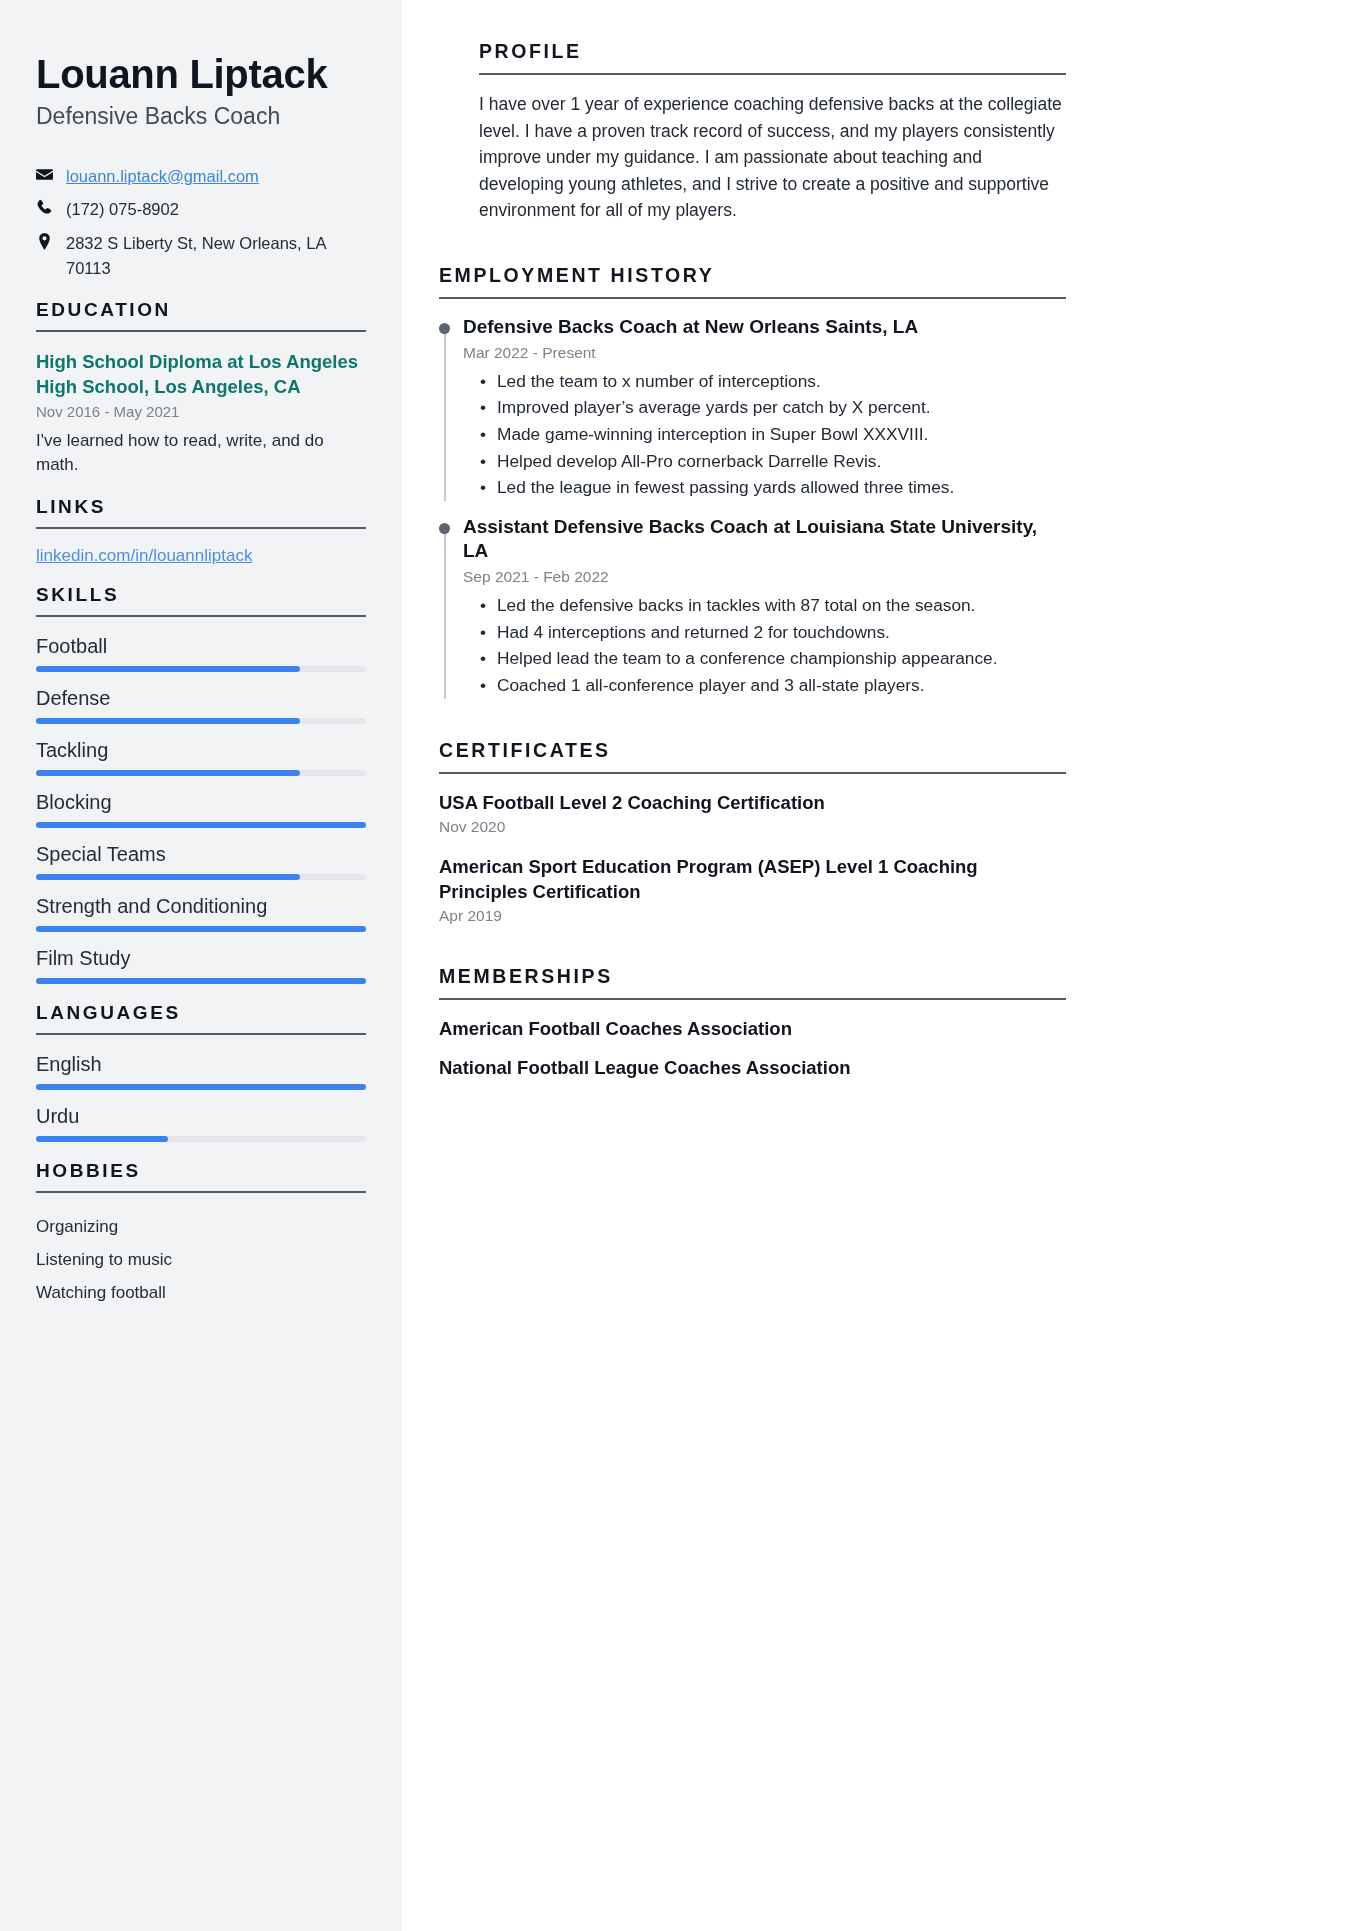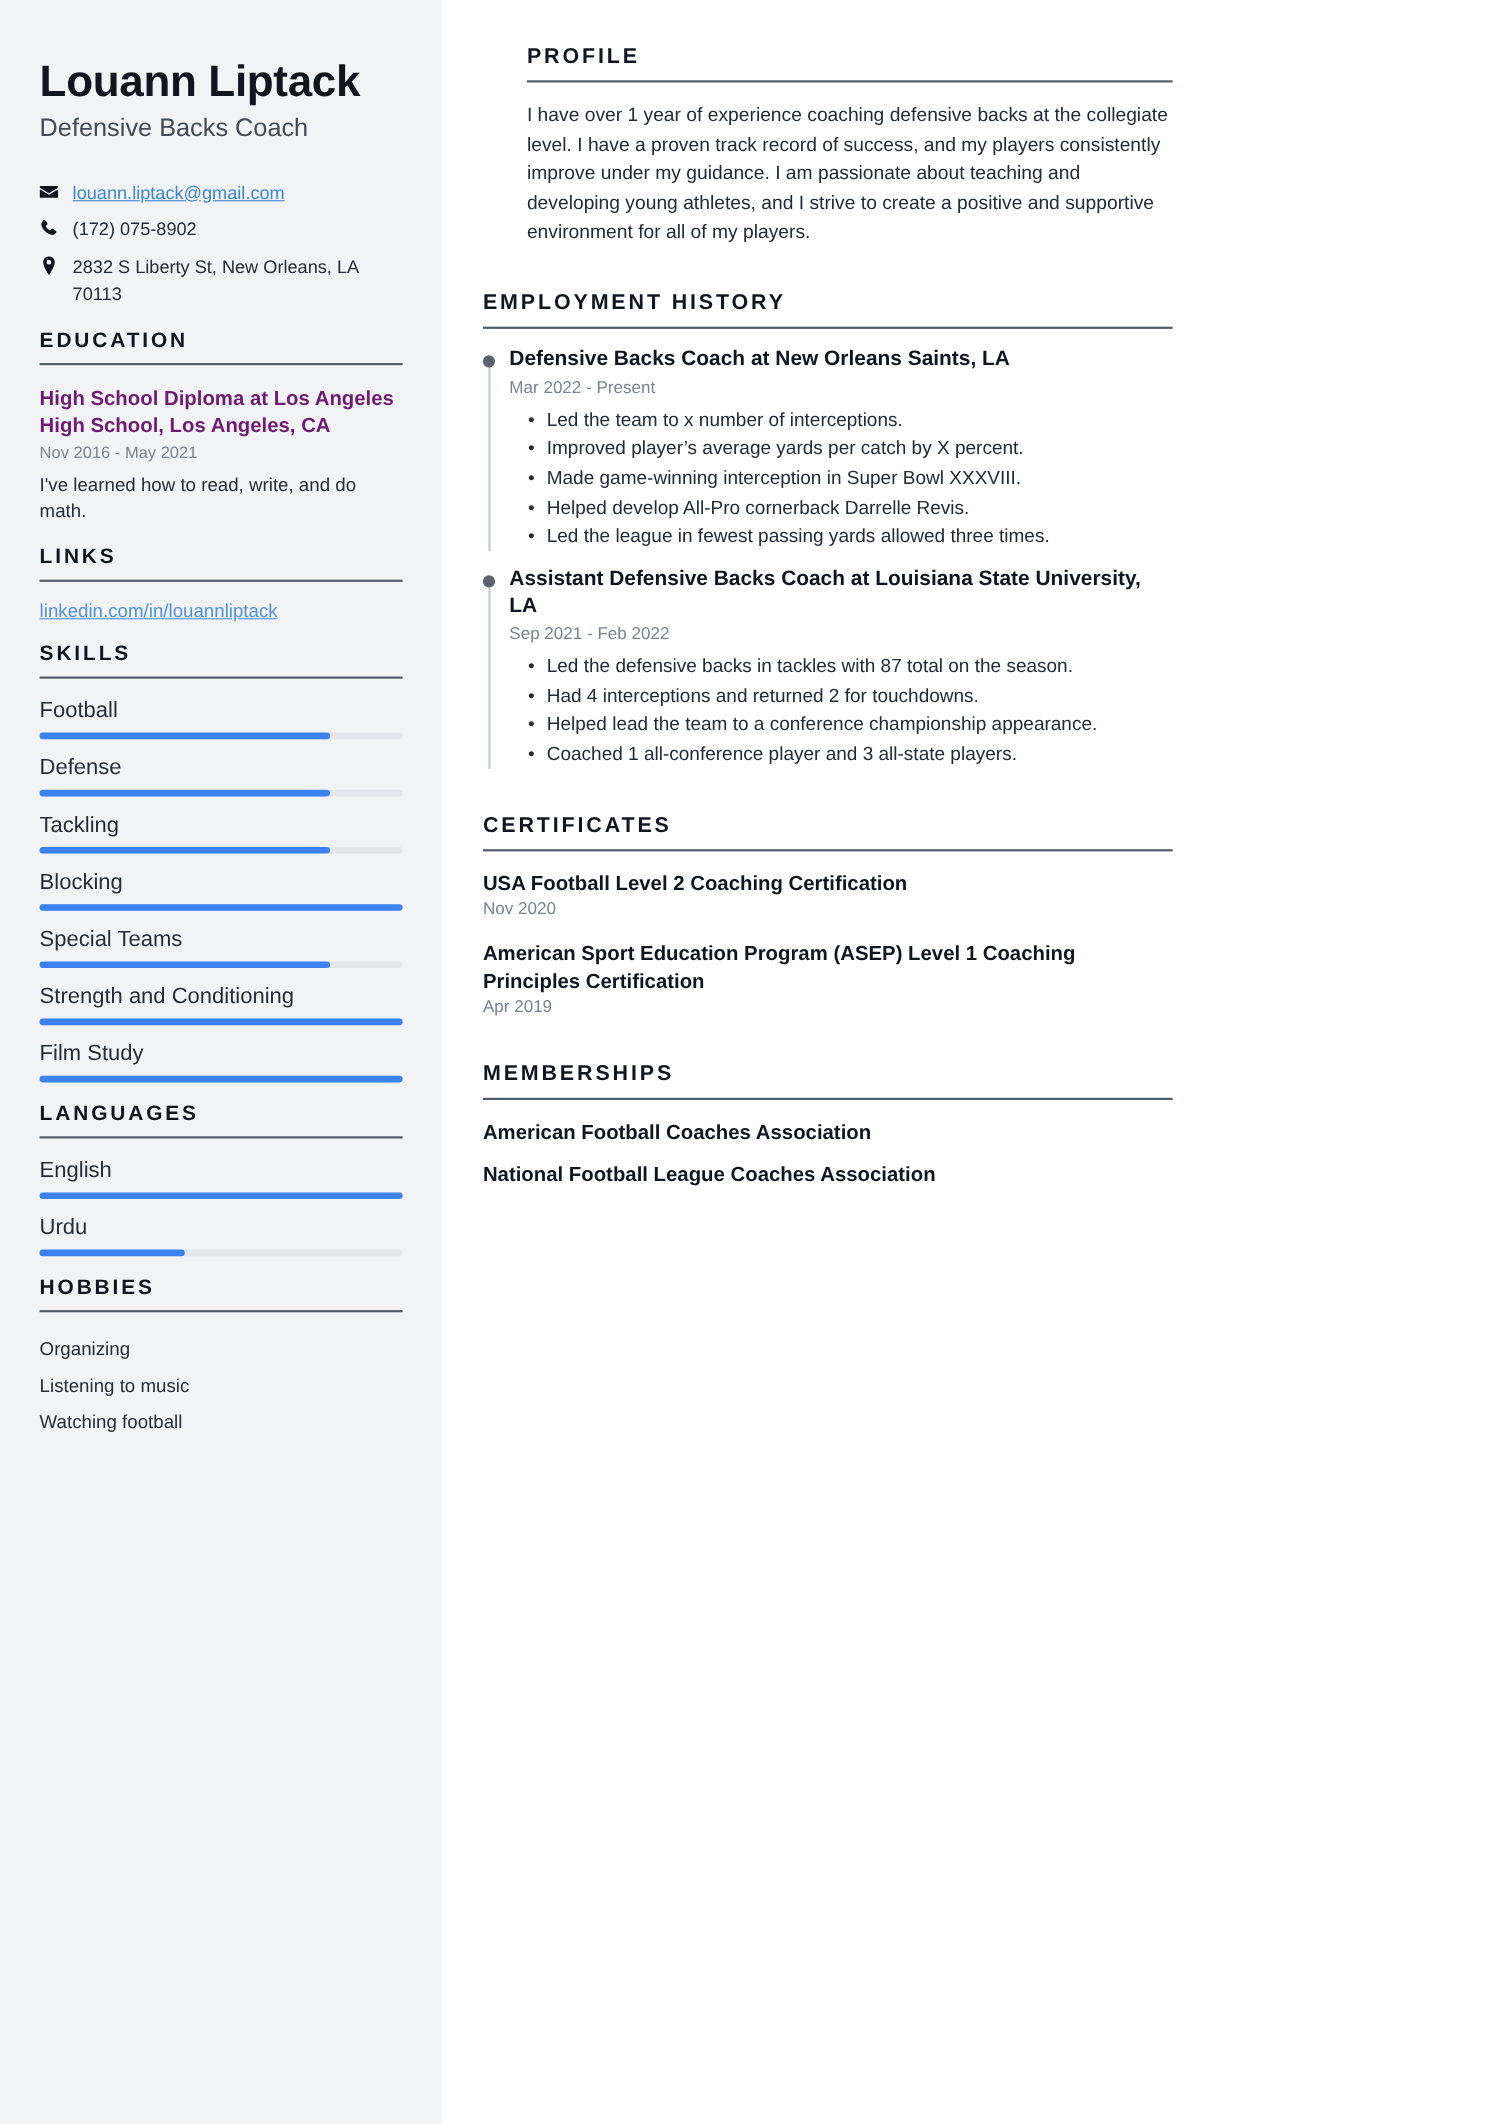--- a/index.html
+++ b/index.html
@@ -89,21 +89,21 @@
     border: 0;
     border-top: 2px solid #545b66;
     margin-top: 9px;
   }
 
   .sidebar .sec-body { margin-top: 17px; }
 
   .edu-degree {
     font-size: 18.5px;
     font-weight: bold;
-    color: #701a75;
+    color: #0f766e;
     line-height: 1.36;
   }
   .edu-date {
     font-size: 15px;
     color: #7b828c;
     margin-top: 4px;
   }
   .edu-desc {
     font-size: 17px;
     color: #252c37;

